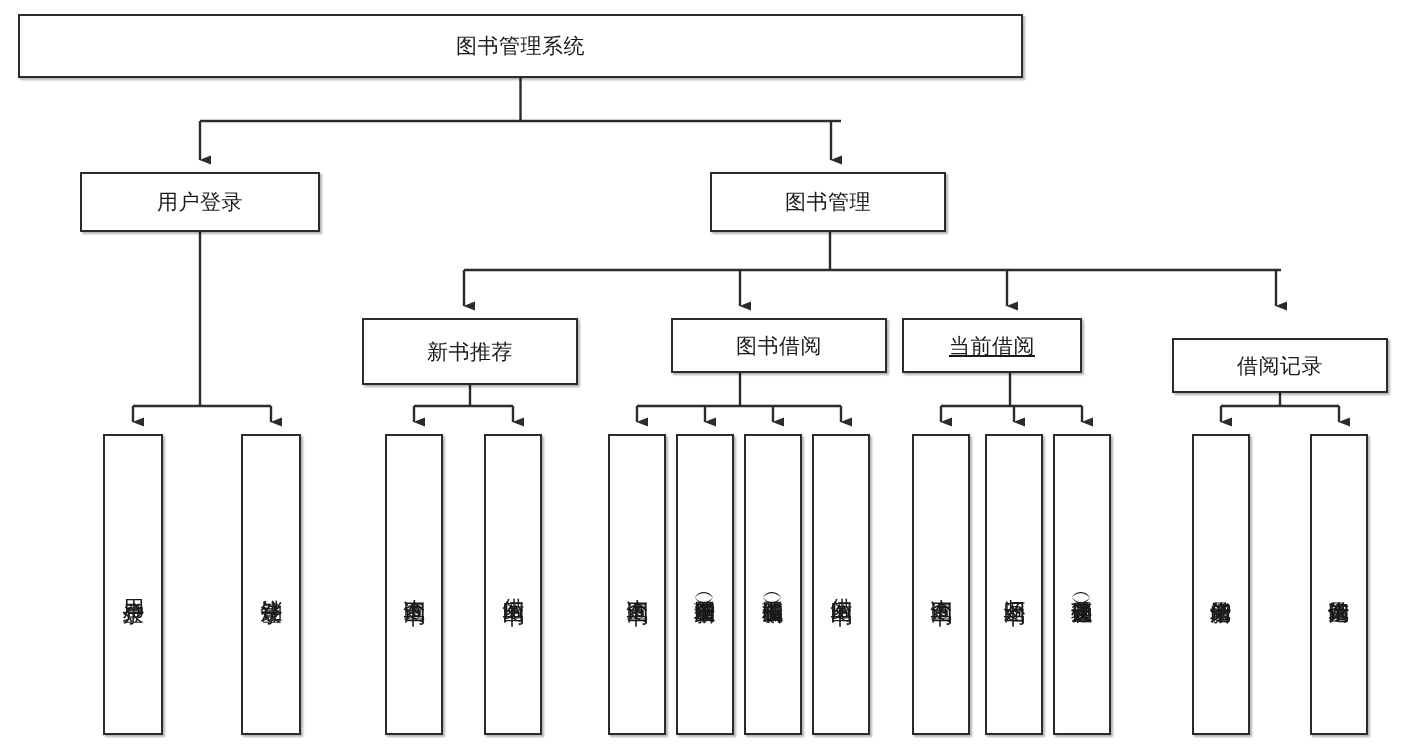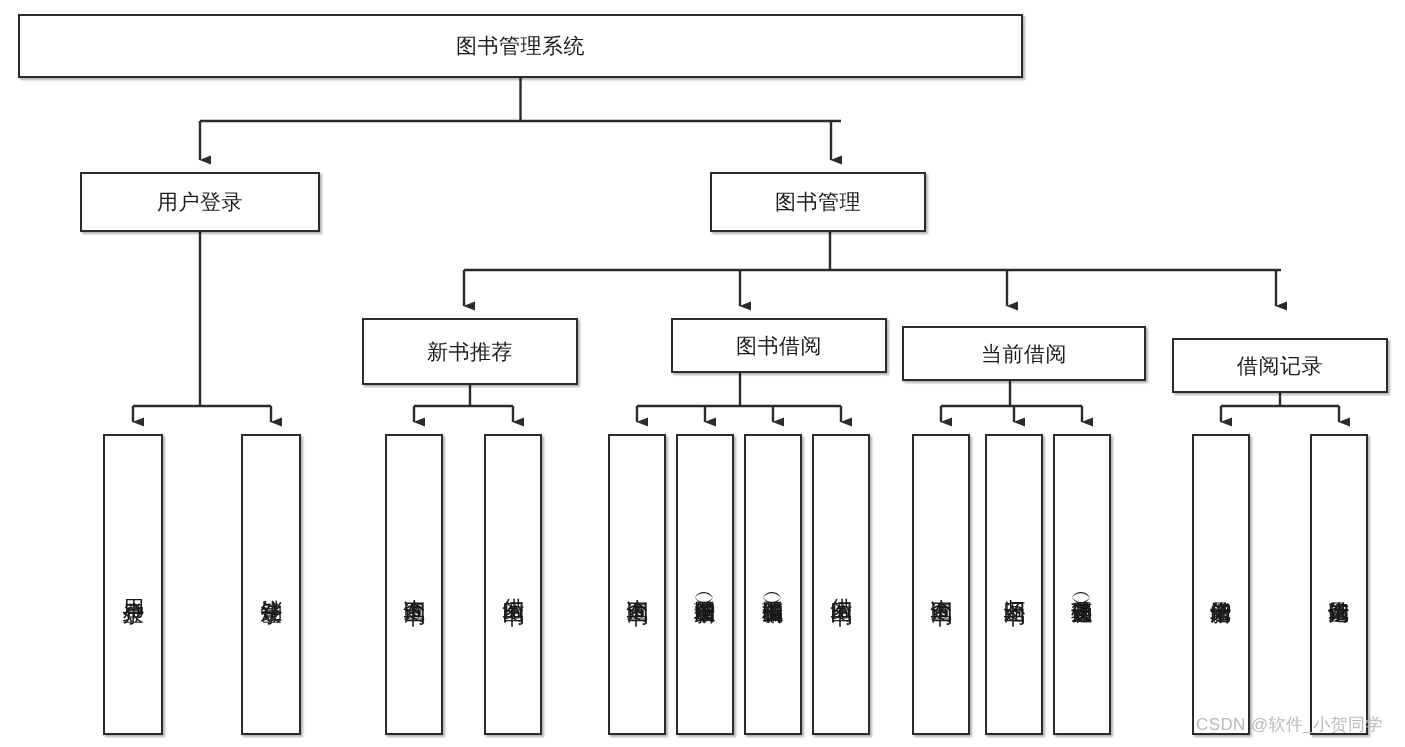--- a/index.html
+++ b/index.html
@@ -146,31 +146,31 @@
     </g>
   </svg>
 
   <div class="node horiz" style="left:18px; top:14px; width:1005px; height:64px;">
     <span class="node-label">图书管理系统</span>
   </div>
 
   <div class="node horiz" style="left:80px; top:172px; width:240px; height:60px;">
     <span class="node-label">用户登录</span>
   </div>
-  <div class="node horiz" style="left:710px; top:172px; width:216px; height:60px;">
+  <div class="node horiz" style="left:710px; top:172px; width:236px; height:60px;">
     <span class="node-label">图书管理</span>
   </div>
 
   <div class="node horiz" style="left:362px; top:318px; width:216px; height:67px;">
     <span class="node-label">新书推荐</span>
   </div>
   <div class="node horiz" style="left:632px; top:318px; width:216px; height:55px;margin-left:39px;">
     <span class="node-label">图书借阅</span>
   </div>
-  <div class="node horiz" style="left:902px; top:326px; width:244px; height:55px;">
+  <div class="node horiz" style="left:902px; top:318px; width:180px; height:55px;text-decoration:underline;">
     <span class="node-label">当前借阅</span>
   </div>
   <div class="node horiz" style="left:1172px; top:318px; width:216px; height:55px;margin-top:20px;">
     <span class="node-label">借阅记录</span>
   </div>
 
   <div class="node vert" style="left:103px; top:434px; width:60px; height:301px;">
     <span class="node-label">用户登录</span>
   </div>
   <div class="node vert" style="left:241px; top:434px; width:60px; height:301px;">
@@ -203,15 +203,14 @@
   <div class="node vert tight" style="left:1053px; top:434px; width:58px; height:301px;">
     <span class="node-label">确认归还（管理员）</span>
   </div>
   <div class="node vert tight" style="left:1192px; top:434px; width:58px; height:301px;">
     <span class="node-label">新增借阅记录</span>
   </div>
   <div class="node vert tight" style="left:1310px; top:434px; width:58px; height:301px;">
     <span class="node-label">查询借阅记录</span>
   </div>
 
-  <div class="watermark" style="left:1196px; top:713px;">CSDN @软件_小贺同学</div>
 
 </div>
 
 </body></html>

